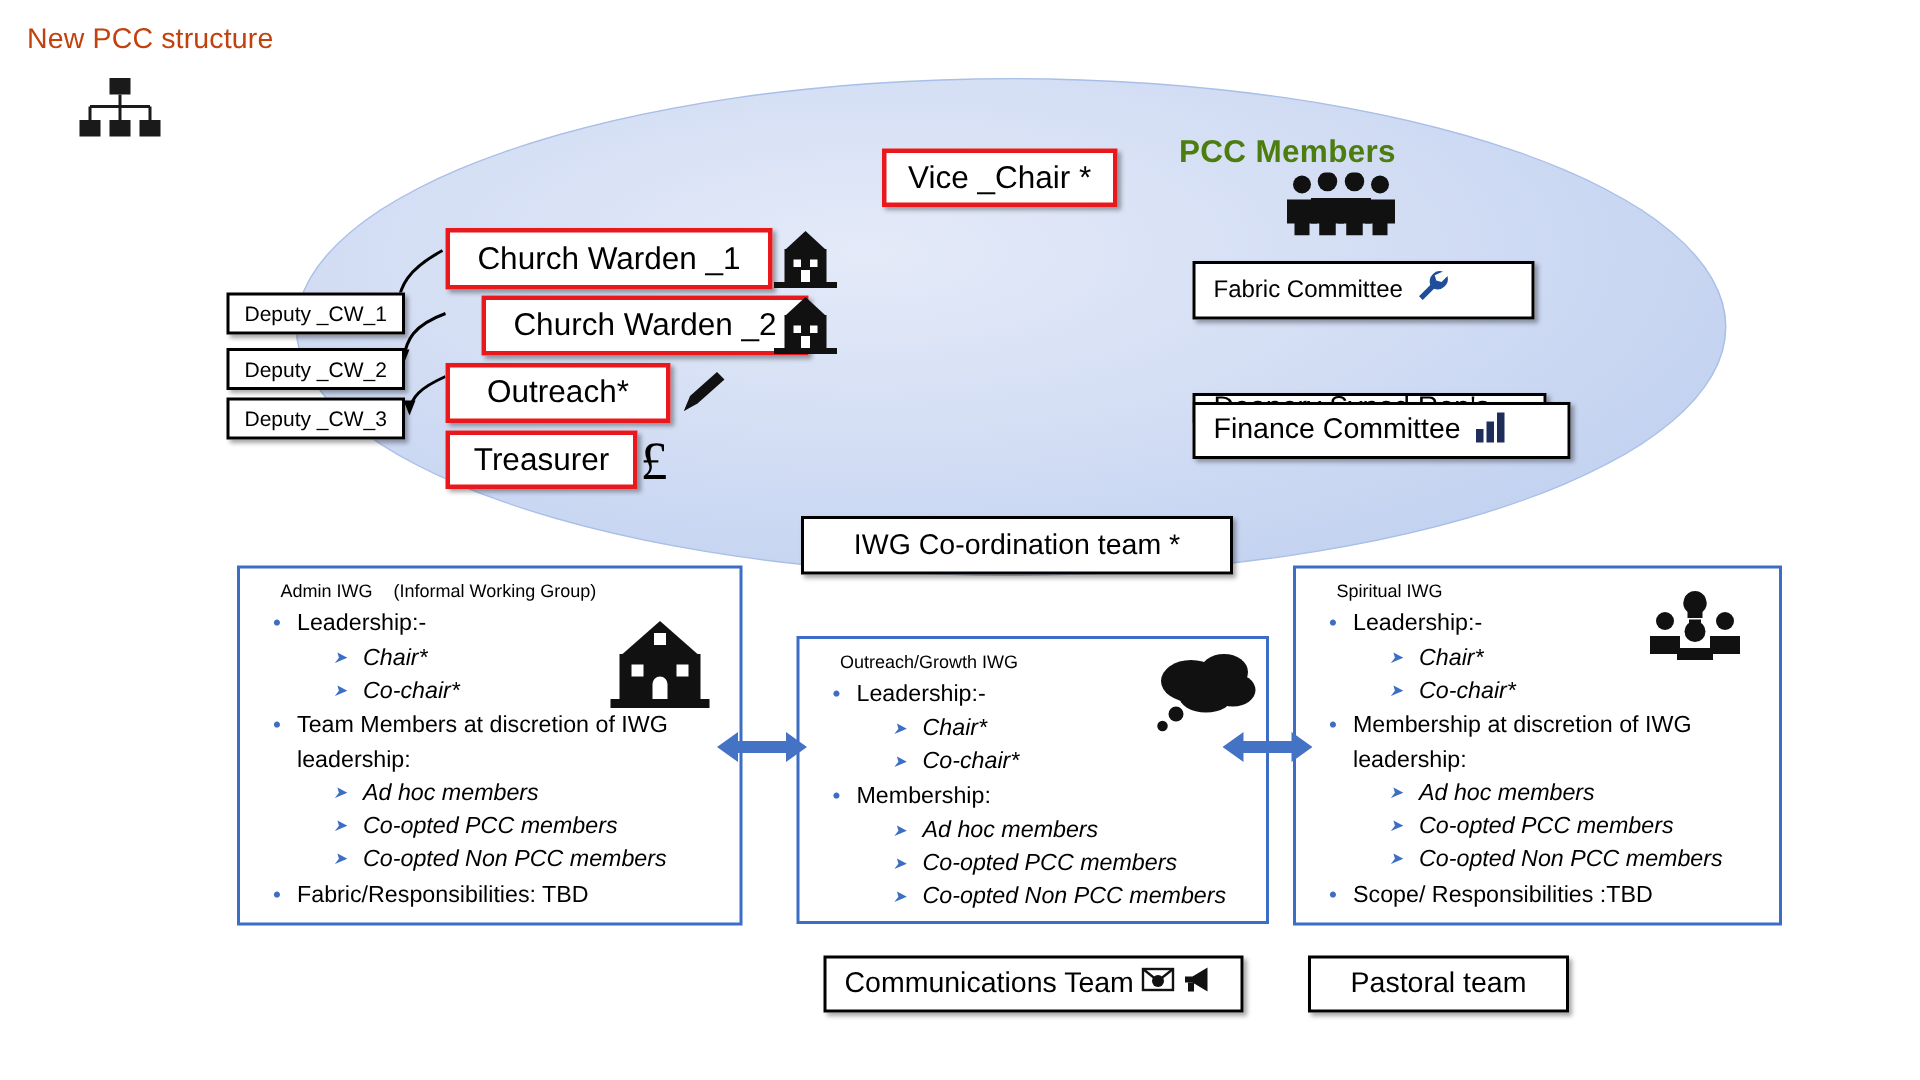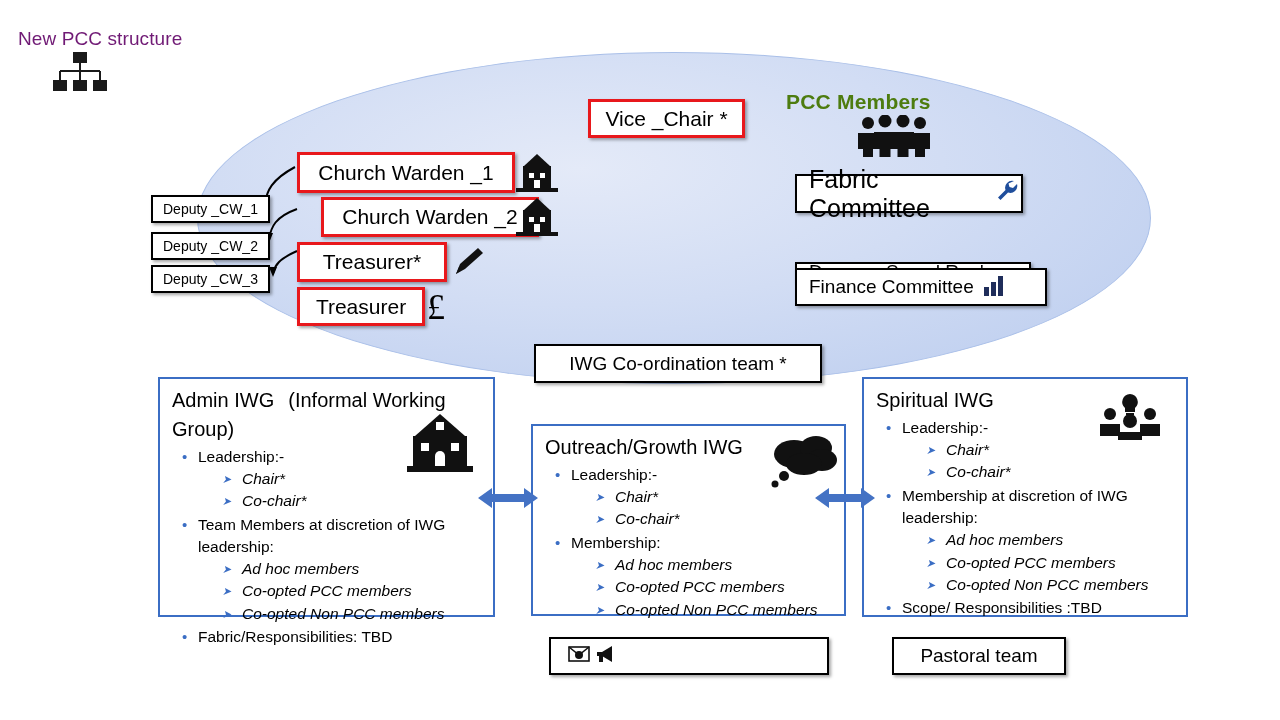--- a/index.html
+++ b/index.html
@@ -18,23 +18,23 @@
   .canvas {
     position: absolute;
     left: 0; top: 0;
     width: 1280px;
     height: 720px;
   }
   .abs { position: absolute; }
 
   
   #page-title {
-    left: 18px; top: 28px;
+    left: 18px; top: 16px;
     font-size: 19px;
-    color: #701a75;
+    color: #c2410c;
     letter-spacing: 0.1px;
   }
 
   
   #org-icon { left: 52px; top: 52px; width: 56px; height: 48px; }
 
   
   #pcc-ellipse {
     left: 197px; top: 52px;
     width: 952px; height: 330px;
@@ -75,52 +75,52 @@
     display: flex;
     align-items: center;
     box-sizing: border-box;
     box-shadow: 2px 2px 3px rgba(0,0,0,0.35);
   }
   .blackbox.center { justify-content: center; }
   #deputy1 { left: 151px; top: 195px; width: 119px; height: 28px; font-size: 14px; padding-left: 10px; }
   #deputy2 { left: 151px; top: 232px; width: 119px; height: 28px; font-size: 14px; padding-left: 10px; }
   #deputy3 { left: 151px; top: 265px; width: 119px; height: 28px; font-size: 14px; padding-left: 10px; }
 
-  #fabric { left: 795px; top: 174px; width: 228px; height: 39px; font-size: 25px; padding-left: 12px; }
+  #fabric { left: 795px; top: 174px; width: 228px; height: 39px; font-size: 16px; padding-left: 12px; }
   #deanery { left: 795px; top: 222px; width: 236px; height: 20px; font-size: 19px; padding-left: 12px; margin-top: 40px; }
   #finance { left: 795px; top: 268px; width: 252px; height: 38px; font-size: 19px; padding-left: 12px; }
 
   #iwg-coord {
     left: 534px; top: 344px; width: 288px; height: 39px;
     font-size: 19px; justify-content: center;
   }
   #comms-team {
     left: 549px; top: 637px; width: 280px; height: 38px;
     font-size: 19px; padding-left: 12px;
   }
   #pastoral-team {
     left: 872px; top: 637px; width: 174px; height: 38px;
-    font-size: 19px; justify-content: center; margin-left: 20px;
+    font-size: 19px; justify-content: center;
   }
 
   
   .iwg-panel {
     border: 2px solid #3b6ec4;
     background: #ffffff;
     box-sizing: border-box;
     font-size: 15.5px;
     line-height: 1.44;
   }
   #admin-iwg { left: 158px; top: 377px; width: 337px; height: 240px; }
   #outreach-iwg { left: 531px; top: 424px; width: 315px; height: 192px; }
   #spiritual-iwg { left: 862px; top: 377px; width: 326px; height: 240px; }
 
   .panel-title {
-    padding: 7px 0 2px 12px;
-    font-size: 20px;
+    padding: 7px 0 2px 27px;
+    font-size: 12px;
   }
   .panel-title .sub { padding-left: 14px; }
   ul.l1 {
     margin: 0;
     padding: 0 0 0 20px;
     list-style: none;
   }
   ul.l1 > li {
     position: relative;
     padding-left: 18px;
@@ -237,21 +237,21 @@
       <polygon points="21,2 34,14 8,14" fill="#111"></polygon>
       <rect x="7" y="14" width="28" height="22" fill="#111"></rect>
       <rect x="13" y="21" width="5" height="5" fill="#fff"></rect>
       <rect x="24" y="21" width="5" height="5" fill="#fff"></rect>
       <rect x="18" y="28" width="6" height="8" fill="#fff"></rect>
       <rect x="0" y="36" width="42" height="4" fill="#111"></rect>
     </svg>
   </div>
 
   <div class="abs redbox" id="secretary">
-    <span>Treasurer*</span>
+    <span>Outreach*</span>
   </div>
   <div class="abs" style="left:450px; top:244px;">
     <svg width="38" height="36" viewBox="0 0 38 36">
       <path d="M6 30 L10 20 L28 4 L33 9 L15 25 Z" fill="#111"></path>
       <path d="M6 30 L10 27 L9 23 Z" fill="#111"></path>
     </svg>
   </div>
 
   <div class="abs redbox" id="treasurer">
     <span>Treasurer</span>
@@ -409,20 +409,21 @@
       <polygon points="0,14 14,4 14,10 46,10 46,4 60,14 46,24 46,18 14,18 14,24" fill="#4472c4"></polygon>
     </svg>
   </div>
   <div class="abs" style="left:815px; top:484px;">
     <svg width="60" height="28" viewBox="0 0 60 28">
       <polygon points="0,14 14,4 14,10 46,10 46,4 60,14 46,24 46,18 14,18 14,24" fill="#4472c4"></polygon>
     </svg>
   </div>
 
   <div class="abs blackbox" id="comms-team">
+    <span>Communications Team</span>
     <span class="icon-inline" style="margin-left:4px;">
       <svg width="24" height="22" viewBox="0 0 24 22">
         <rect x="2" y="4" width="20" height="14" fill="#fff" stroke="#111" stroke-width="1.6"></rect>
         <polyline points="2,4 12,12 22,4" fill="none" stroke="#111" stroke-width="1.6"></polyline>
         <circle cx="12" cy="12" r="4" fill="#111"></circle>
       </svg>
     </span>
     <span class="icon-inline" style="margin-left:3px;">
       <svg width="24" height="22" viewBox="0 0 24 22">
         <path d="M3 9 h5 l10 -6 v16 l-10 -6 h-5 z" fill="#111"></path>

